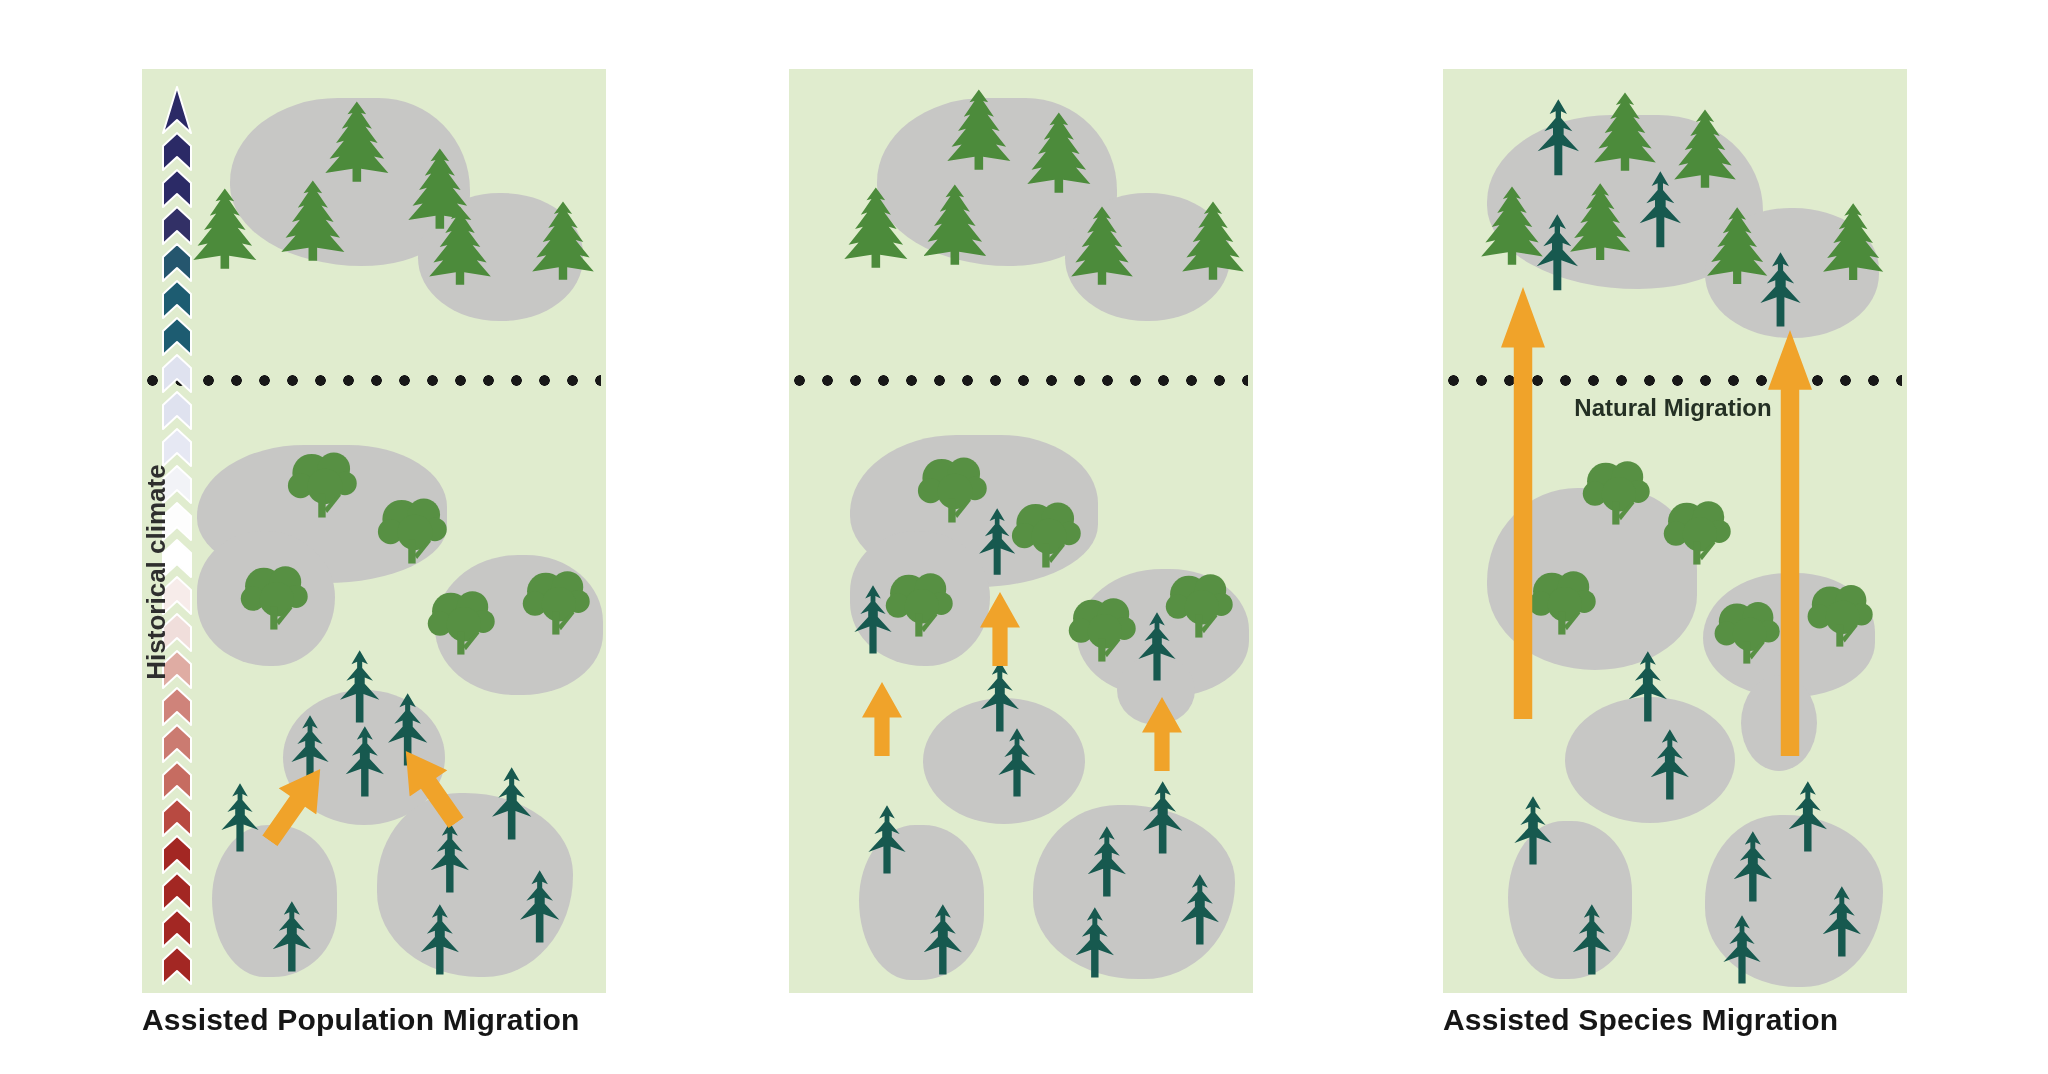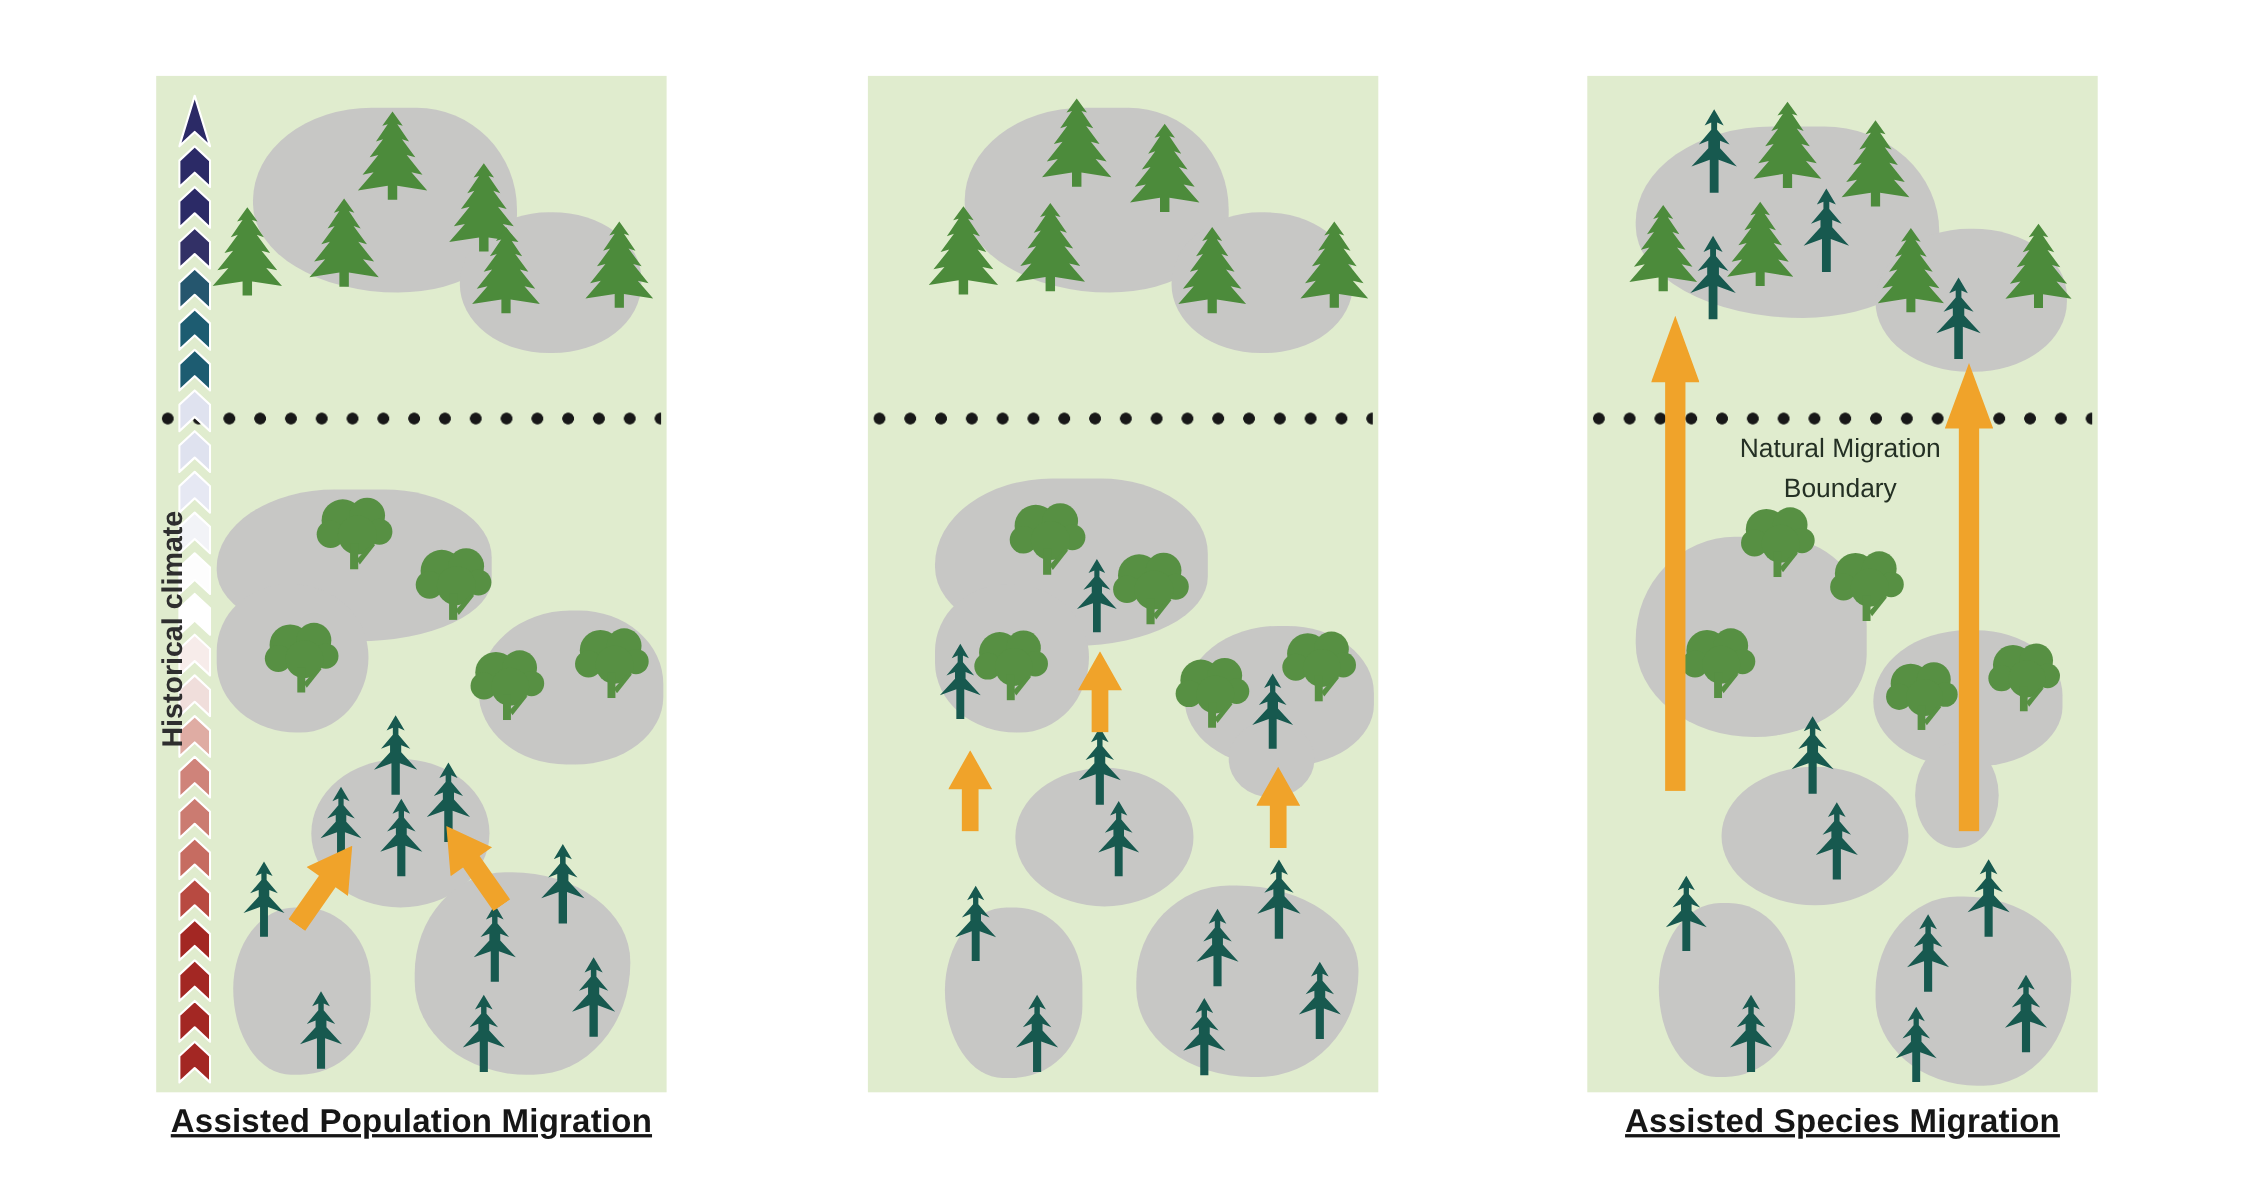--- a/index.html
+++ b/index.html
@@ -13,28 +13,28 @@
   }
   .panel .scene{position:absolute;inset:0;}
   .p0{left:142px;} .p1{left:789px;} .p2{left:1443px;}
   .blob{position:absolute;background:var(--blob-gray,#c7c7c5);z-index:1;}
   .dots{position:absolute;height:11px;z-index:2;
     background-image:radial-gradient(circle at 5.5px 5.5px, var(--dot-color,#181818) 5px, rgba(0,0,0,0) 5.6px);
     background-size:28px 11px;background-repeat:repeat-x;}
   .tree{position:absolute;z-index:3;overflow:visible;}
   .arrow{position:absolute;z-index:4;background:var(--arrow-orange,#f0a32a);}
   .caption{
-    position:absolute;top:1003px;width:464px;text-align:center;
+    position:absolute;top:1003px;width:464px;text-align:left;
     font-size:30px;font-weight:700;color:var(--caption-color,#161616);
-    letter-spacing:0.2px;z-index:6;text-decoration:underline;
+    letter-spacing:0.2px;z-index:6;
   }
   .c0{left:142px;} .c1{left:789px;} .c2{left:1443px;}
   .boundary-label{
     position:absolute;left:70px;top:320px;width:320px;text-align:center;
-    font-size:24px;font-weight:400;line-height:37px;
+    font-size:24px;font-weight:700;line-height:37px;
     color:var(--boundary-text,#243024);z-index:5;
   }
   .climate-axis{position:absolute;left:162px;top:86px;width:30px;height:900px;z-index:7;}
   .climate-label{
     position:absolute;left:26px;top:555px;width:260px;height:34px;line-height:34px;
     text-align:center;font-size:26px;font-weight:700;color:#2e2e2e;
     transform:rotate(-90deg);z-index:8;white-space:nowrap;
   }
   .defs-holder{position:absolute;width:0;height:0;overflow:hidden;}
 </style>
@@ -330,20 +330,19 @@
           <use href="#sym-spruce" fill="#17594f"></use>
         </svg>
         <svg class="tree" viewBox="0 0 100 120" style="left: 368.167px; top: 816px; width: 61.6667px; height: 74px;">
           <use href="#sym-spruce" fill="#17594f"></use>
         </svg>
         <div class="arrow" style="left: 58px; top: 218px; width: 44px; height: 432px; transform: rotate(0deg); clip-path: polygon(50% 0%, 100% 14%, 71% 14%, 71% 100%, 29% 100%, 29% 14%, 0% 14%);"></div>
         <div class="arrow" style="left: 325px; top: 261px; width: 44px; height: 426px; transform: rotate(0deg); clip-path: polygon(50% 0%, 100% 14%, 71% 14%, 71% 100%, 29% 100%, 29% 14%, 0% 14%);"></div>
       </div>
     <div class="boundary-label">
       <div>Natural Migration</div>
-      <div>Boundary</div>
     </div>
   </div>
 
   <div class="caption c0">Assisted Population Migration</div>
   <div class="caption c2">Assisted Species Migration</div>
 
 </div>
 
 </body></html>

